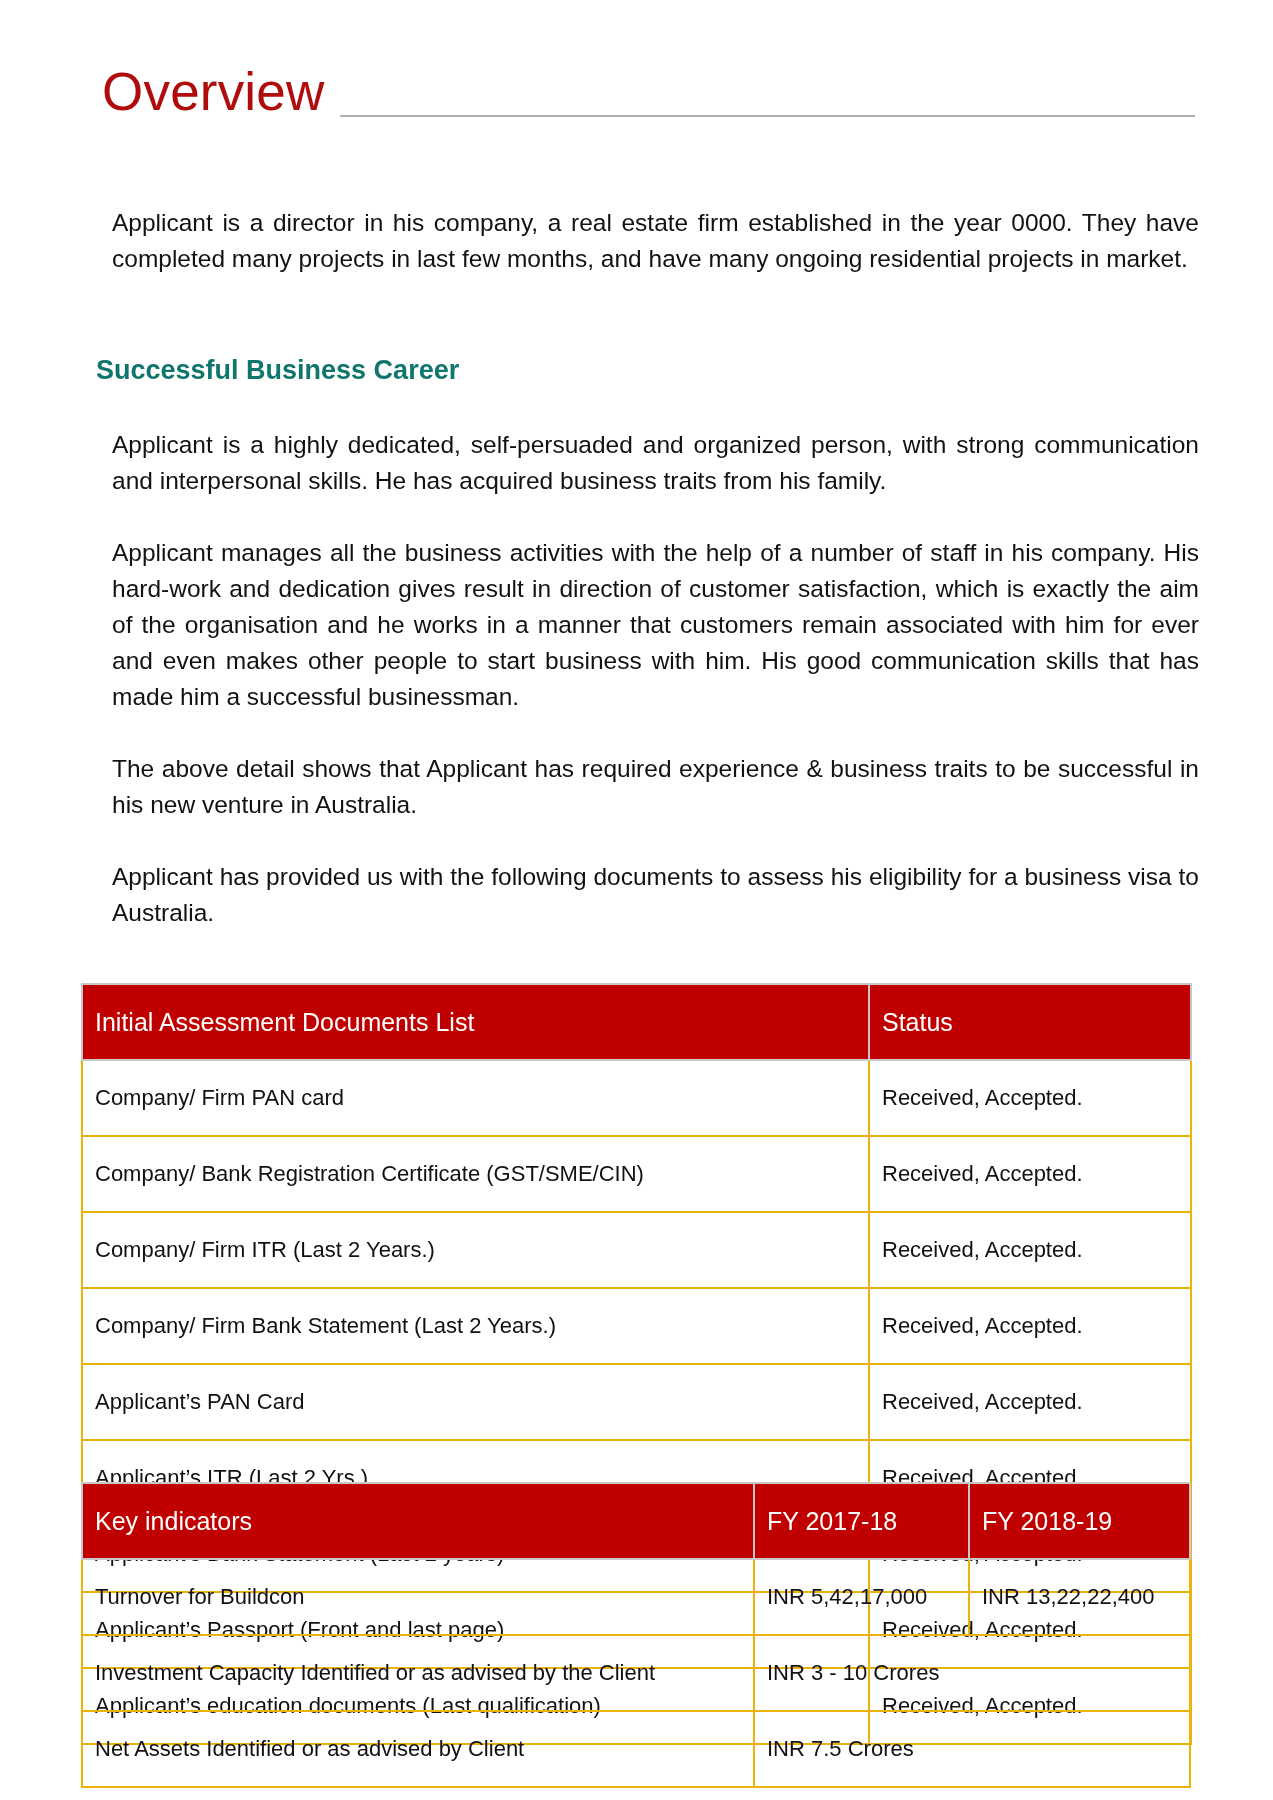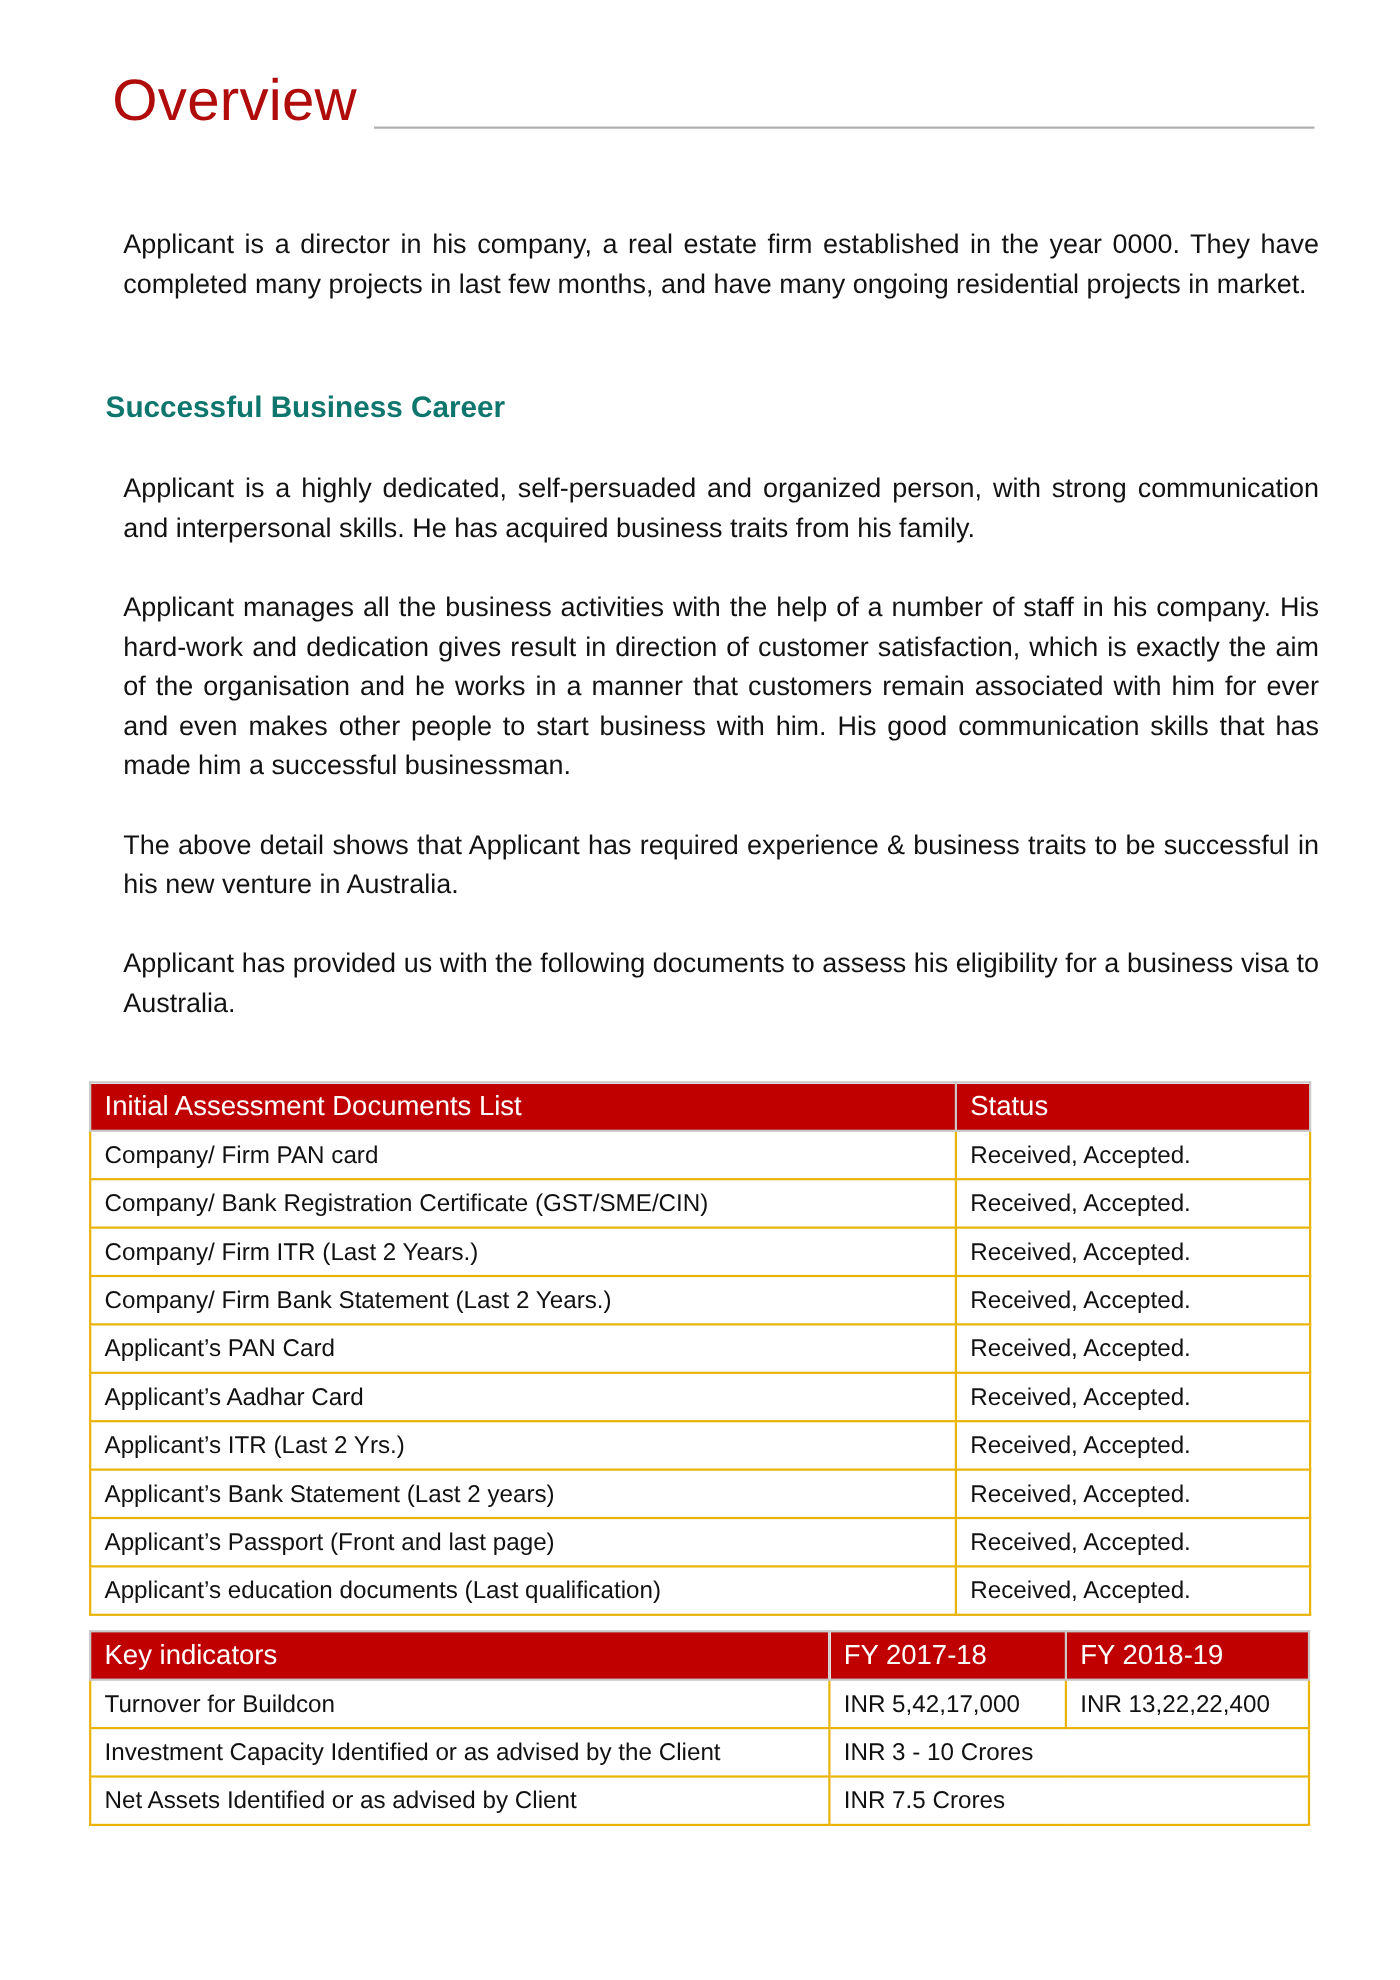--- a/index.html
+++ b/index.html
@@ -6,21 +6,21 @@
   body { width: 1273px; height: 1800px; position: relative; overflow: hidden;
          font-family: "Liberation Sans", "DejaVu Sans", sans-serif; color: #111111; }
   .title { position: absolute; left: 102px; top: 60px; font-size: 53px; color: #B00C0C;
            line-height: 64px; letter-spacing: 0.2px; }
   .title-rule { position: absolute; left: 340px; top: 115px; width: 855px; height: 2px; background: #b0b0b0; }
   .para { position: absolute; left: 96px; width: 1087px; font-size: 24.5px; line-height: 36px;
           text-align: justify; text-align-last: left; margin: 16px; color: #121212; }
   .heading { position: absolute; left: 96px; top: 352px; font-size: 27px; font-weight: bold;
              color: #0f766e; line-height: 36px; margin: 0; }
   table { position: absolute; border-collapse: collapse; table-layout: fixed; }
-  td, th { border: 2px solid #eab308; padding: 0 12px; text-align: left; font-weight: normal;
+  td, th { border: 2px solid #eab308; padding: 16px 12px; text-align: left; font-weight: normal;
            font-size: 22px; white-space: nowrap; overflow: hidden; }
   th { background: #C00000; color: #ffffff; font-size: 25px; height: 42px; border-color: #c8c8c8; }
   td { height: 42px; color: #111111; }
   #docs-table { left: 81px; top: 983px; width: 1109px; }
   #docs-table col.c1 { width: 787px; }
   #docs-table col.c2 { width: 322px; }
   #kpi-table { left: 81px; top: 1482px; width: 1108px; }
   #kpi-table col.k1 { width: 672px; }
   #kpi-table col.k2 { width: 215px; }
   #kpi-table col.k3 { width: 221px; }
@@ -65,24 +65,20 @@
       </tr>
     <tr>
         <td>Company/ Firm Bank Statement (Last 2 Years.)</td>
         <td>Received, Accepted.</td>
       </tr>
     <tr>
         <td>Applicant’s PAN Card</td>
         <td>Received, Accepted.</td>
       </tr>
     <tr>
-        <td>Applicant’s Aadhar Card</td>
-        <td>Received, Accepted.</td>
-      </tr>
-    <tr>
         <td>Applicant’s ITR (Last 2 Yrs.)</td>
         <td>Received, Accepted.</td>
       </tr>
     <tr>
         <td>Applicant’s Bank Statement  (Last 2 years)</td>
         <td>Received, Accepted.</td>
       </tr>
     <tr>
         <td>Applicant’s Passport (Front and last page)</td>
         <td>Received, Accepted.</td>

